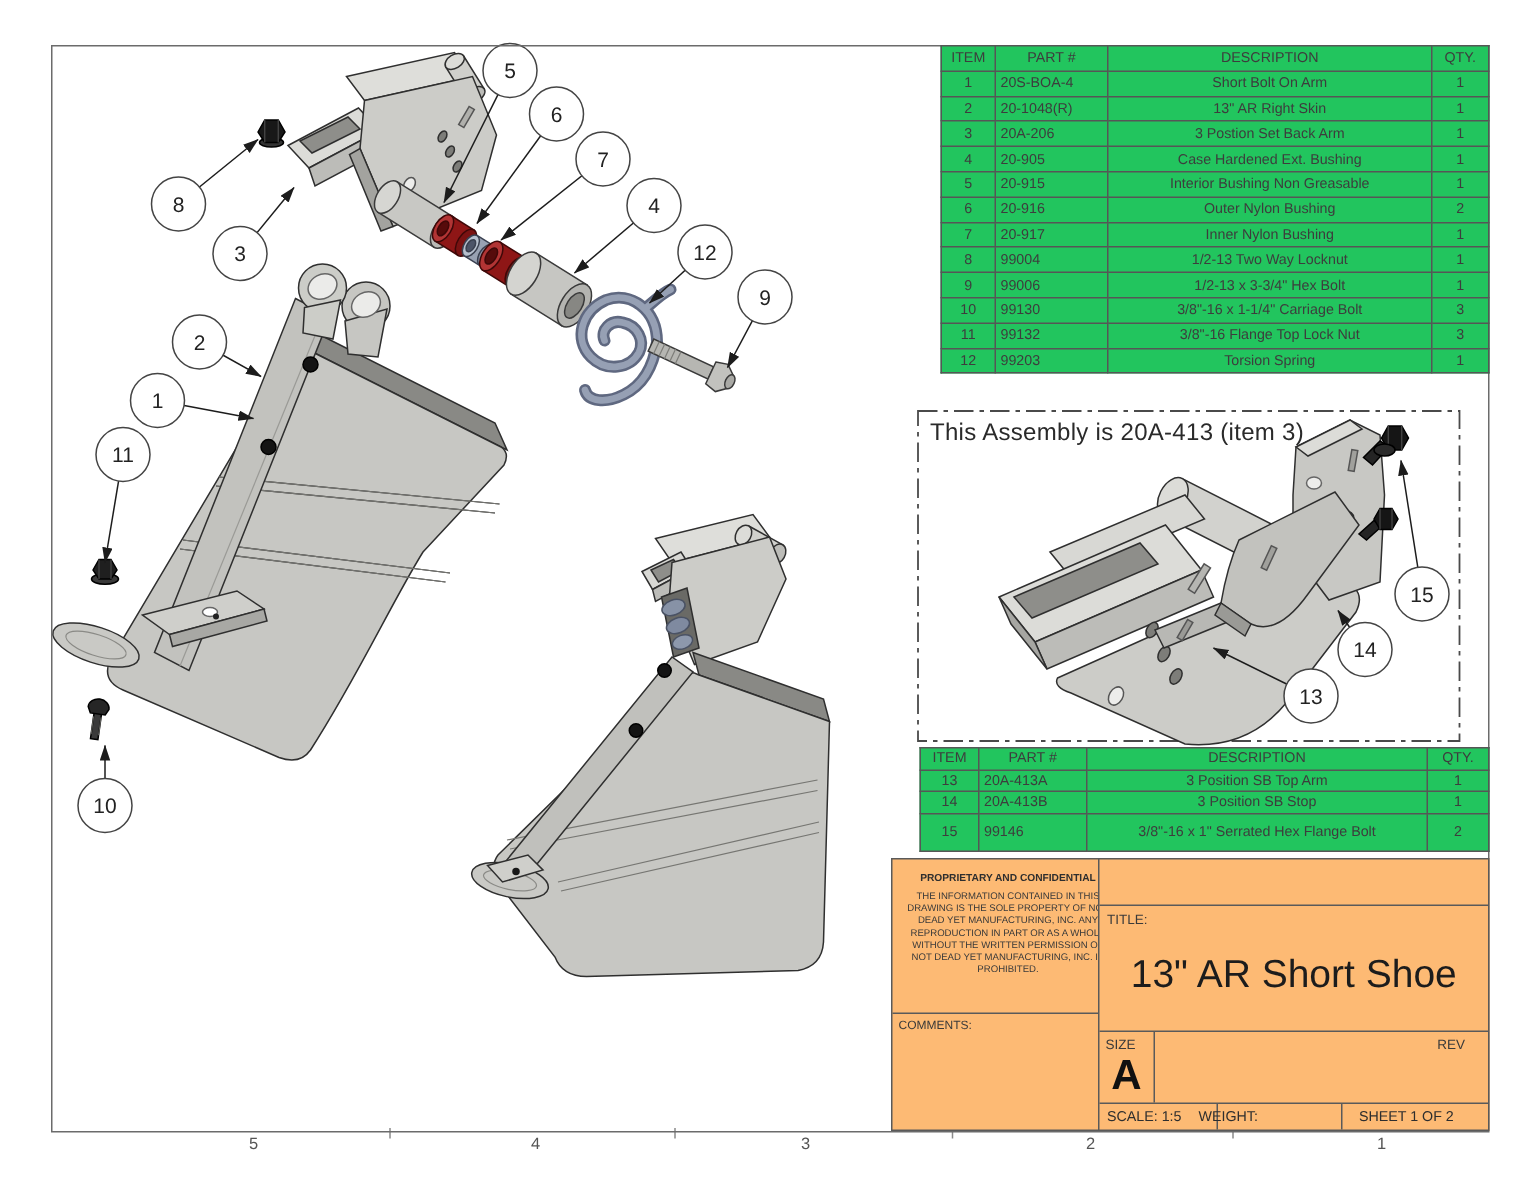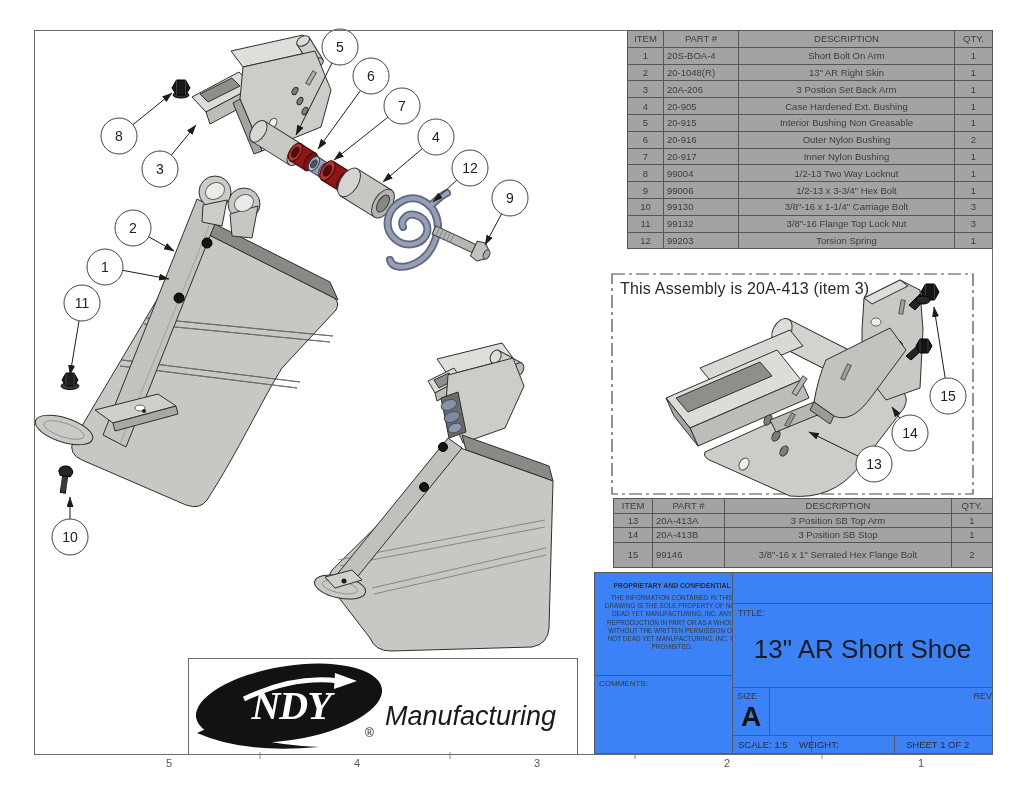--- a/index.html
+++ b/index.html
@@ -3,56 +3,56 @@
 <meta charset="utf-8">
 <style>
   html,body{margin:0;padding:0;background:#fff;}
   .page{position:relative;width:1024px;height:791px;background:#fff;overflow:hidden;
         font-family:"Liberation Sans",sans-serif;color:#3d3d3d;}
   .abs{position:absolute;}
   .sheet-border{left:34px;top:30px;width:957px;height:723px;border:1px solid #6b6b6b;}
   svg.art{left:0;top:0;width:1024px;height:791px;}
 
   
-  table.bom{position:absolute;border-collapse:collapse;table-layout:fixed;background:#a3a3a3;}
+  table.bom{position:absolute;border-collapse:collapse;table-layout:fixed;background:#22c55e;}
   table.bom td,table.bom th{border:1px solid #565656;font-size:9.5px;font-weight:normal;
         text-align:center;padding:0 2px;color:#3d3d3d;overflow:hidden;white-space:nowrap;}
   table.bom td.part{text-align:left;padding-left:3px;}
   #bom-main{left:627px;top:30px;width:365px;}
   #bom-main tr{height:16.8px;}
   #bom-sub{left:613px;top:498px;width:379px;}
   #bom-sub tr{height:14.5px;}
   #bom-sub tr.tall{height:25px;}
 
   
   .subcap{left:620px;top:280px;font-size:16px;color:#2a2a2a;letter-spacing:.2px;}
 
   
-  .tb-box{border:1px solid #5a5a5a;background:#3b82f6;}
+  .tb-box{border:1px solid #5a5a5a;background:#fdba74;}
   .prop-box{left:594px;top:572px;width:154px;height:180px;}
   .prop-top{position:absolute;left:0;top:0;width:100%;height:102px;border-bottom:1px solid #5a5a5a;}
   .prop-head{margin-top:9px;text-align:center;font-size:6.8px;font-weight:bold;color:#2e2e2e;}
   .prop-body{margin:5px 6px 0 6px;text-align:center;font-size:6.4px;line-height:8.2px;color:#3a3a3a;}
   .comments{position:absolute;left:4px;top:106px;font-size:8px;color:#3a3a3a;}
   .tb-right{left:732px;top:572px;width:259px;height:180px;}
   .tb-row1{position:absolute;left:0;top:0;width:100%;height:30px;border-bottom:1px solid #5a5a5a;}
   .tb-title{position:absolute;left:0;top:31px;width:100%;height:83px;border-bottom:1px solid #5a5a5a;}
   .lbl{font-size:9px;color:#3a3a3a;}
   .tb-title .lbl{position:absolute;left:5px;top:4px;}
   .big-title{position:absolute;left:0;top:30px;width:100%;text-align:center;font-size:26px;color:#1c1c1c;}
   .tb-size-row{position:absolute;left:0;top:115px;width:100%;height:47px;border-bottom:1px solid #5a5a5a;text-decoration:underline;}
   .cell{position:absolute;top:0;height:100%;border-right:1px solid #5a5a5a;}
   .c-size{left:0;width:36px;}
   .c-dwg{left:36px;width:174px;}
   .c-rev{left:210px;width:49px;border-right:none;}
   .c-size .lbl{position:absolute;left:4px;top:3px;}
   .size-letter{position:absolute;left:0;top:13px;width:100%;text-align:center;font-size:28px;font-weight:bold;color:#111;}
   .c-dwg .lbl{position:absolute;left:6px;top:3px;letter-spacing:2px;}
   .dwg-no{position:absolute;left:8px;top:15px;font-size:23px;color:#1c1c1c;}
-  .c-rev .lbl{position:absolute;left:0;top:3px;width:100%;text-align:right;}
+  .c-rev .lbl{position:absolute;left:0;top:3px;width:100%;text-align:center;}
   .tb-scale-row{position:absolute;left:0;top:163px;width:100%;height:17px;}
   .c-scale{left:0;width:73px;}
   .c-weight{left:61px;width:95px;}
   .c-sheet{left:168px;width:91px;border-right:none;}
   .tb-scale-row .txt{font-size:9.5px;line-height:17px;padding-left:5px;color:#2e2e2e;white-space:nowrap;}
 
   
   .logo-box{left:188px;top:658px;width:388px;height:95px;border:1px solid #6b6b6b;}
 
   
@@ -502,31 +502,20 @@
         <span class="lbl">REV</span>
       </div>
     </div>
     <div class="tb-scale-row">
       <div class="cell c-scale txt">SCALE: 1:5</div>
       <div class="cell c-weight txt">WEIGHT:</div>
       <div class="cell c-sheet txt">SHEET 1 OF 2</div>
     </div>
   </div>
 
-  <div class="abs logo-box">
-    <svg width="388" height="95" viewBox="0 0 388 95">
-      <ellipse cx="100" cy="44" rx="94" ry="37" transform="rotate(-9 100 44)" fill="#121212"></ellipse>
-      <path d="M8,74 Q55,95 130,88 Q72,86 26,66 Z" fill="#121212"></path>
-      <path d="M55,40 Q105,16 150,22" stroke="#fff" stroke-width="5" fill="none"></path>
-      <polygon points="146,14 168,22 145,30" fill="#fff"></polygon>
-      <text x="102" y="60" text-anchor="middle" font-family="Liberation Serif, serif" font-style="italic" font-weight="bold" font-size="40" fill="#ffffff" letter-spacing="-1">NDY</text>
-      <text x="176" y="78" font-size="12" fill="#1a1a1a">®</text>
-      <text x="196" y="66" font-family="Liberation Sans, sans-serif" font-style="italic" font-size="27" fill="#1a1a1a">Manufacturing</text>
-    </svg>
-  </div>
 
   <div class="abs zone" style="left:157px;">5</div>
   <div class="abs zone" style="left:345px;">4</div>
   <div class="abs zone" style="left:525px;">3</div>
   <div class="abs zone" style="left:715px;">2</div>
   <div class="abs zone" style="left:909px;">1</div>
 
 </div>
 
 </body></html>

